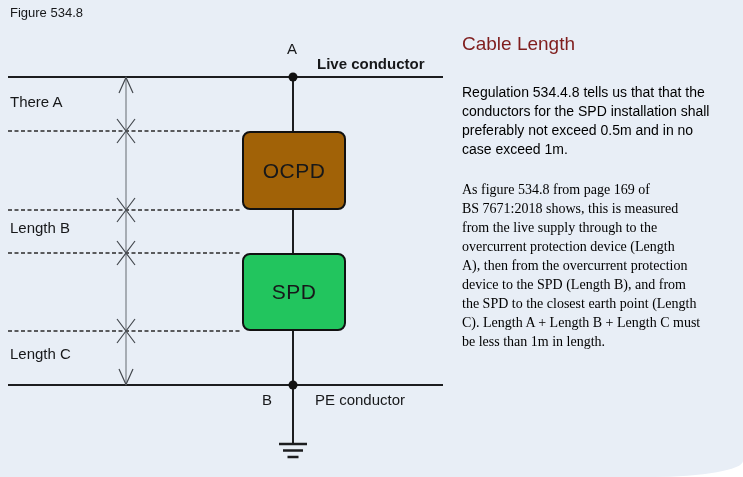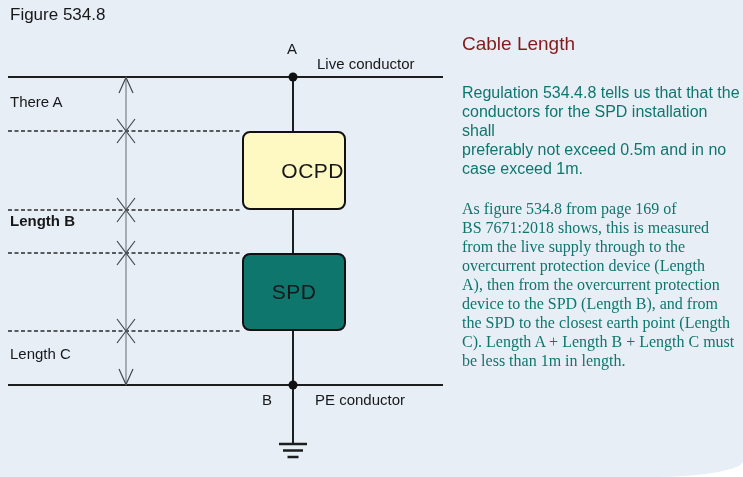--- a/index.html
+++ b/index.html
@@ -10,51 +10,51 @@
     position: relative; overflow: hidden;
   }
   .panel {
     position: absolute; left: 0; top: 0;
     width: 743px; height: 477px;
     background: #e8eef6;
     border-bottom-right-radius: 90px 16px;
   }
   .figure-title {
     position: absolute; left: 10px; top: 5px;
-    font-size: 17px; color: #17181a;
+    font-size: 13px; color: #17181a;
   }
   .diagram-svg { position: absolute; left: 0; top: 0; }
   .lbl {
     position: absolute; color: #17181a; font-size: 15px;
     white-space: nowrap;
   }
   .length-label { left: 10px; }
   .len-a { top: 93px; }
-  .len-b { top: 212px; font-weight: bold; }
+  .len-b { top: 219px; }
   .len-c { top: 345px; }
   .point-a { left: 283px; top: 40px; width: 18px; text-align: center; }
   .point-b { left: 258px; top: 391px; width: 18px; text-align: center; }
-  .live-label { left: 317px; top: 55px; }
+  .live-label { left: 317px; top: 55px; font-weight: bold; }
   .pe-label { left: 315px; top: 391px; }
   .device-box {
     position: absolute; left: 242px; width: 104px;
     border: 2.5px solid #111; border-radius: 8px;
     display: flex; align-items: center; justify-content: center;
     font-size: 21px; color: #17181a; letter-spacing: 0.5px;
   }
   .ocpd-box { top: 131px; height: 79px; background: #ffffff; }
   .spd-box { top: 253px; height: 78px; background: #f3e71e; }
   .article {
     position: absolute; left: 462px; top: 33px; width: 278px;
   }
   .article-heading {
     font-size: 19px; color: #45ade2; font-weight: 400;
   }
   .article p {
-    font-size: 16px; line-height: 19px; color: #0f766e;
+    font-size: 14px; line-height: 19px; color: #000000;
     white-space: pre-line;
   }
   .p1 { margin-top: 28px; }
   .p2 { margin-top: 21px; font-family: Liberation Serif, serif; }
   .p3 { margin-top: 31px; }
 </style>
 </head>
 <body>
 
 <div class="panel" style="background: rgb(232, 238, 246);">
@@ -102,24 +102,24 @@
   </svg>
 
   <div class="lbl length-label len-a">There A</div>
   <div class="lbl length-label len-b">Length B</div>
   <div class="lbl length-label len-c">Length C</div>
   <div class="lbl point-a">A</div>
   <div class="lbl point-b">B</div>
   <div class="lbl live-label">Live conductor</div>
   <div class="lbl pe-label">PE conductor</div>
 
-  <div class="device-box ocpd-box" style="background: #fef9c3; justify-content: flex-end;">
+  <div class="device-box ocpd-box" style="background: #a16207;">
     <span>OCPD</span>
   </div>
-  <div class="device-box spd-box" style="background: #0f766e;">
+  <div class="device-box spd-box" style="background: #22c55e;">
     <span>SPD</span>
   </div>
 
   <div class="article">
     <div class="article-heading" style="color: #7f1d1d;">Cable Length</div>
     <p class="p1">Regulation 534.4.8 tells us that that the
 conductors for the SPD installation shall
 preferably not exceed 0.5m and in no
 case exceed 1m.</p>
     <p class="p2">As figure 534.8 from page 169 of

